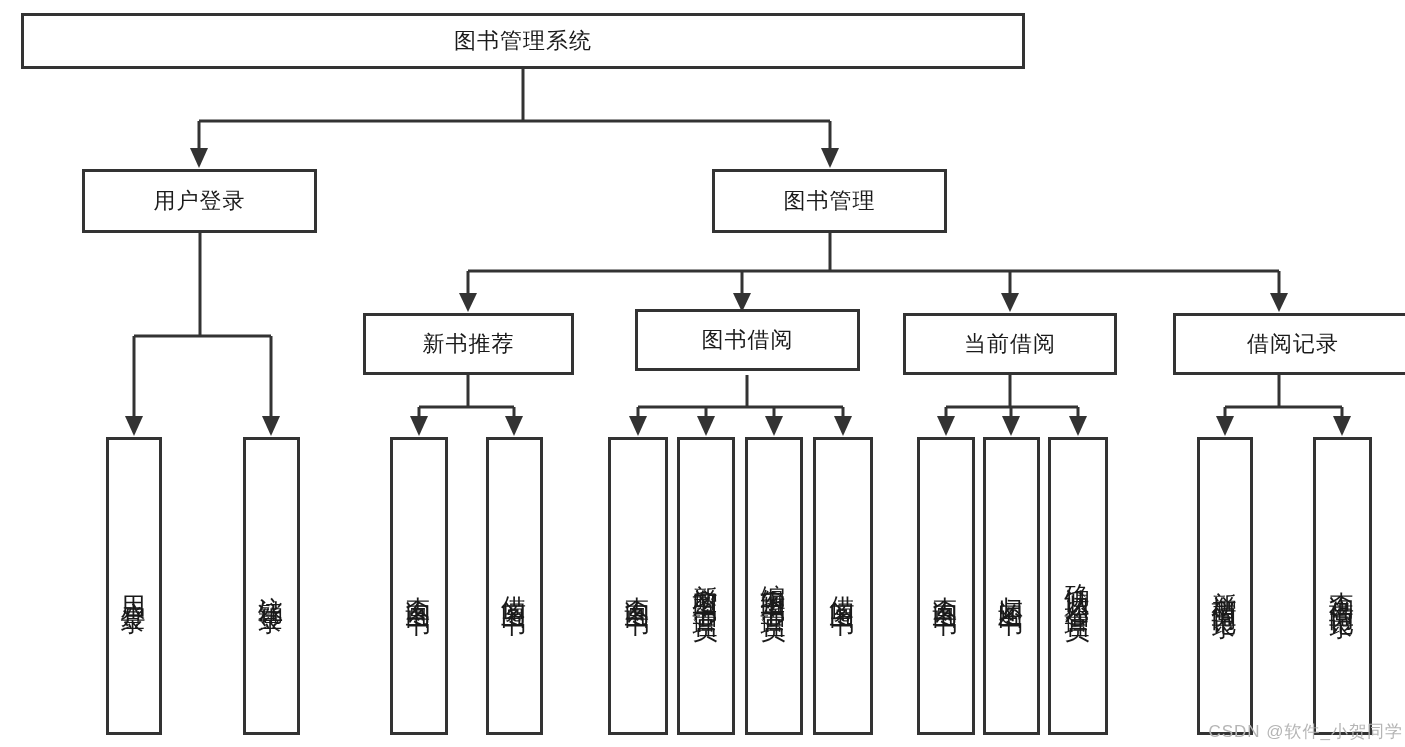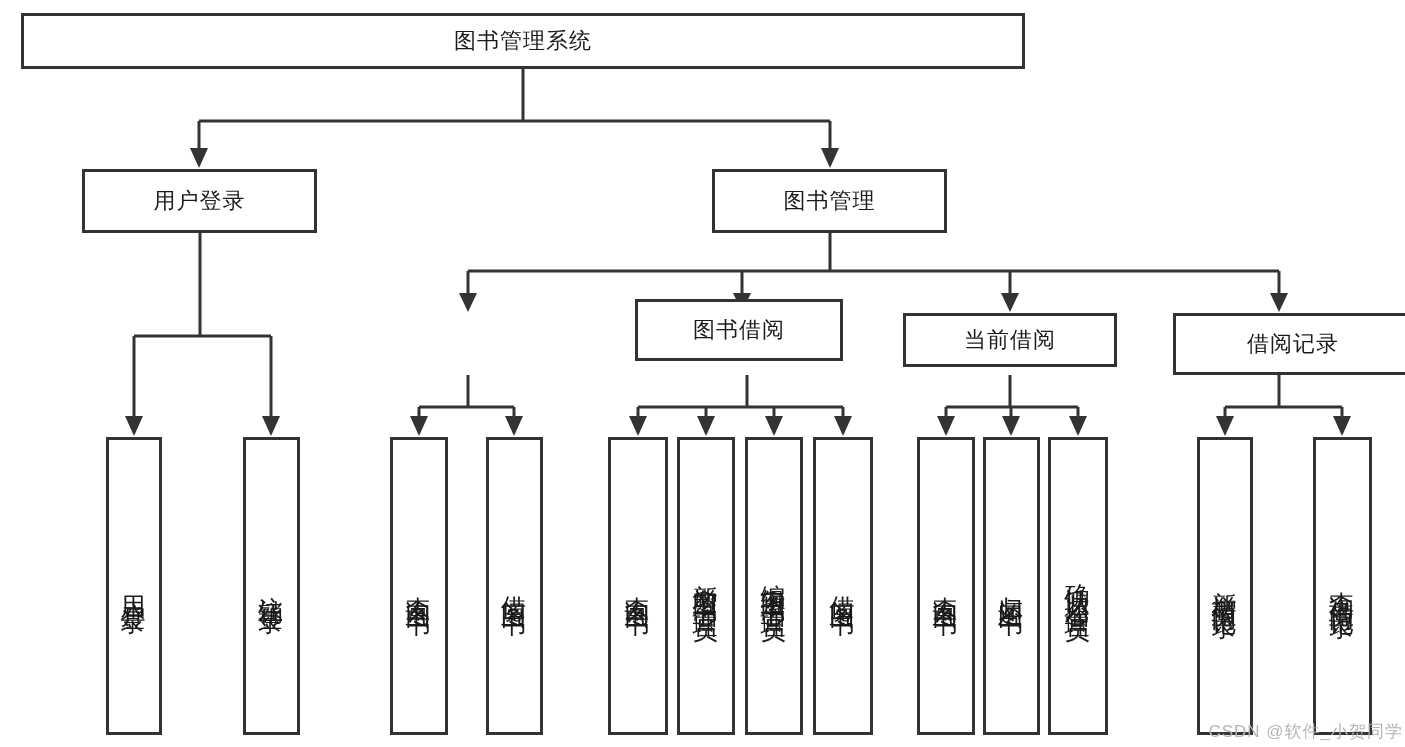--- a/index.html
+++ b/index.html
@@ -129,22 +129,23 @@
       <polygon points="1216,416 1234,416 1225,436"></polygon>
       <polygon points="1333,416 1351,416 1342,436"></polygon>
     </g>
   </svg>
 
   <div class="node" style="left:21px;top:13px;width:1004px;height:56px;">图书管理系统</div>
 
   <div class="node" style="left:82px;top:169px;width:235px;height:64px;">用户登录</div>
   <div class="node" style="left:712px;top:169px;width:235px;height:64px;">图书管理</div>
 
-  <div class="node" style="left:635px;top:299px;width:208px;height:62px;">图书借阅</div>
-  <div class="node" style="left:903px;top:313px;width:214px;height:54px;">当前借阅</div>
+  <div class="node" style="left:363px;top:313px;width:211px;height:62px;">新书推荐</div>
+  <div class="node" style="left:635px;top:309px;width:225px;height:62px;">图书借阅</div>
+  <div class="node" style="left:903px;top:313px;width:214px;height:62px;">当前借阅</div>
   <div class="node" style="left:1173px;top:313px;width:240px;height:62px;">借阅记录</div>
 
   <div class="node v" style="left:106px;top:437px;width:56px;height:298px;">用户登录</div>
   <div class="node v" style="left:243px;top:437px;width:57px;height:298px;">注销登录</div>
 
   <div class="node v" style="left:390px;top:437px;width:58px;height:298px;">查询图书</div>
   <div class="node v" style="left:486px;top:437px;width:57px;height:298px;">借阅图书</div>
 
   <div class="node v" style="left:608px;top:437px;width:60px;height:298px;">查询图书</div>
   <div class="node v" style="left:677px;top:437px;width:58px;height:298px;">新增图书（管理员）</div>

